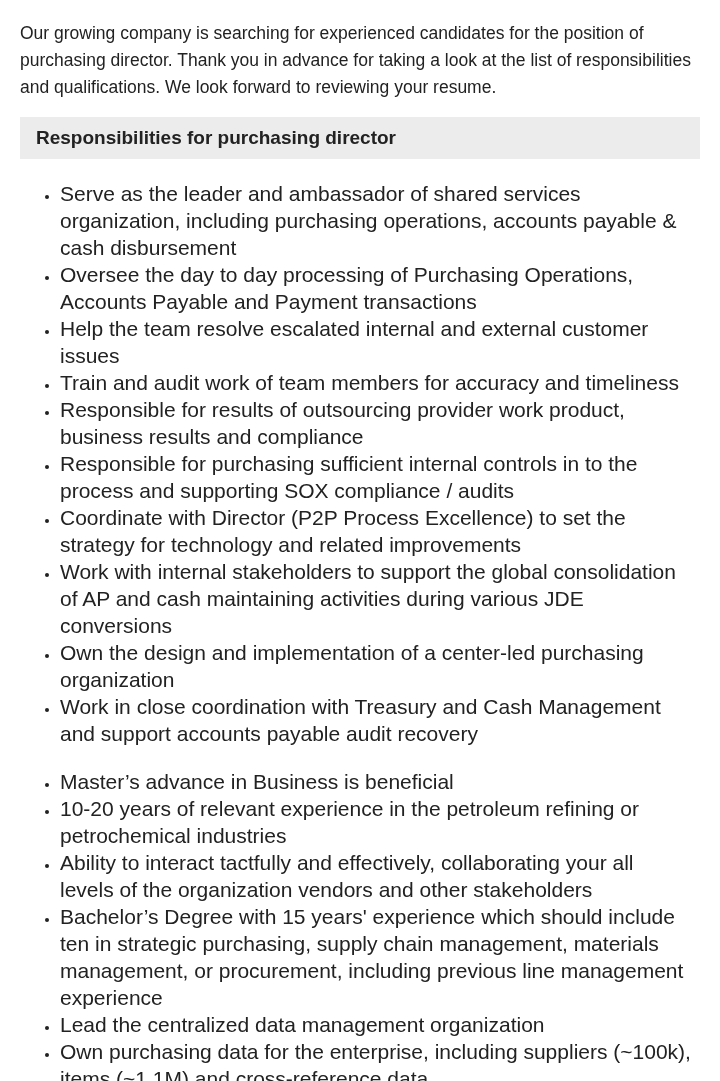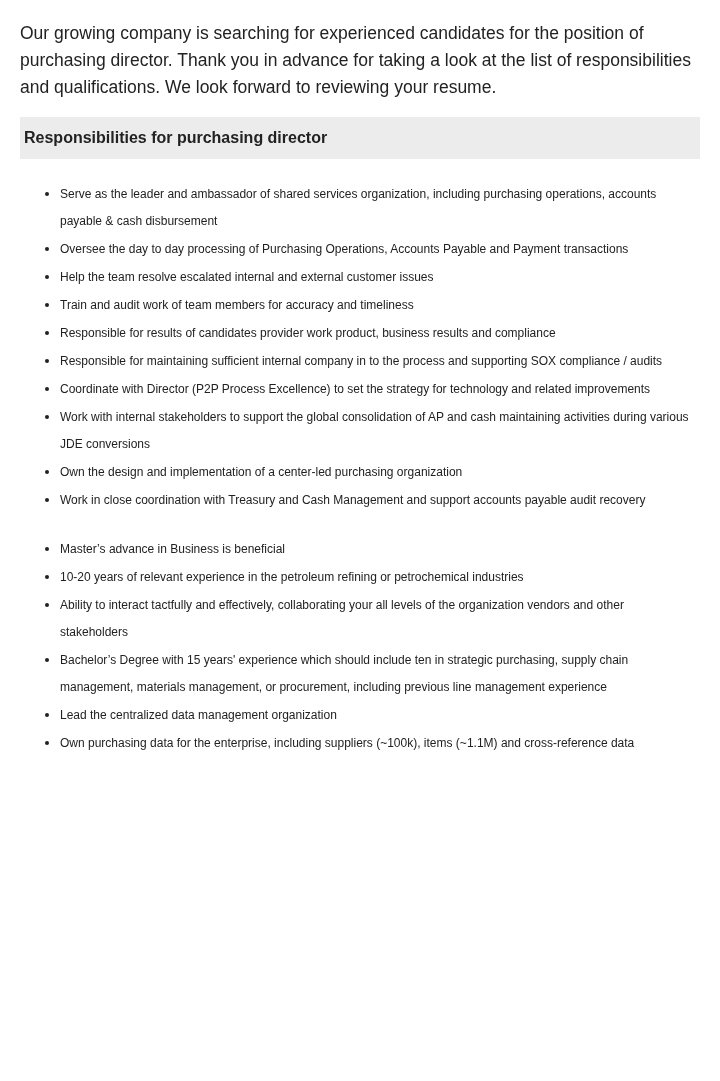--- a/index.html
+++ b/index.html
@@ -15,45 +15,45 @@
       line-height: 40px; color: #111; letter-spacing: 0.1px;
     }
     .intro {
       margin: 20px 0 12px 0;
       font-size: 17.5px; line-height: 27px; color: #222;
     }
     .section-header {
       margin-top: 16px;
       background: #ececec;
       height: 42px; line-height: 42px;
-      padding-left: 4px;
-      font-size: 16px; font-weight: bold; color: #222;
+      padding-left: 16px;
+      font-size: 19px; font-weight: bold; color: #222;
     }
     .section-header.qual { margin-top: 20px; }
     ul {
       margin: 21px 8px 0 0; padding-left: 40px;
-      font-size: 12px; line-height: 27px; color: #222;
+      font-size: 21px; line-height: 27px; color: #222;
     }
     li { padding-left: 0; }
     li::marker { font-size: 14px; }
   </style>
 </head>
 <body>
 
 <div class="page">
   <p class="intro">Our growing company is searching for experienced candidates for the position of purchasing director. Thank you in advance for taking a look at the list of responsibilities and qualifications. We look forward to reviewing your resume.</p>
 
   <div class="section-header">Responsibilities for purchasing director</div>
   <ul>
     <li>Serve as the leader and ambassador of shared services organization, including purchasing operations, accounts payable &amp; cash disbursement</li>
     <li>Oversee the day to day processing of Purchasing Operations, Accounts Payable and Payment transactions</li>
     <li>Help the team resolve escalated internal and external customer issues</li>
     <li>Train and audit work of team members for accuracy and timeliness</li>
-    <li>Responsible for results of candidates provider work product, business results and compliance</li>
-    <li>Responsible for maintaining sufficient internal company in to the process and supporting SOX compliance / audits</li>
+    <li>Responsible for results of outsourcing provider work product, business results and compliance</li>
+    <li>Responsible for purchasing sufficient internal controls in to the process and supporting SOX compliance / audits</li>
     <li>Coordinate with Director (P2P Process Excellence) to set the strategy for technology and related improvements</li>
     <li>Work with internal stakeholders to support the global consolidation of AP and cash maintaining activities during various JDE conversions</li>
     <li>Own the design and implementation of a center-led purchasing organization</li>
     <li>Work in close coordination with Treasury and Cash Management and support accounts payable audit recovery</li>
   </ul>
 
   <ul>
     <li>Master’s advance in Business is beneficial</li>
     <li>10-20 years of relevant experience in the petroleum refining or petrochemical industries</li>
     <li>Ability to interact tactfully and effectively, collaborating your all levels of the organization vendors and other stakeholders</li>

